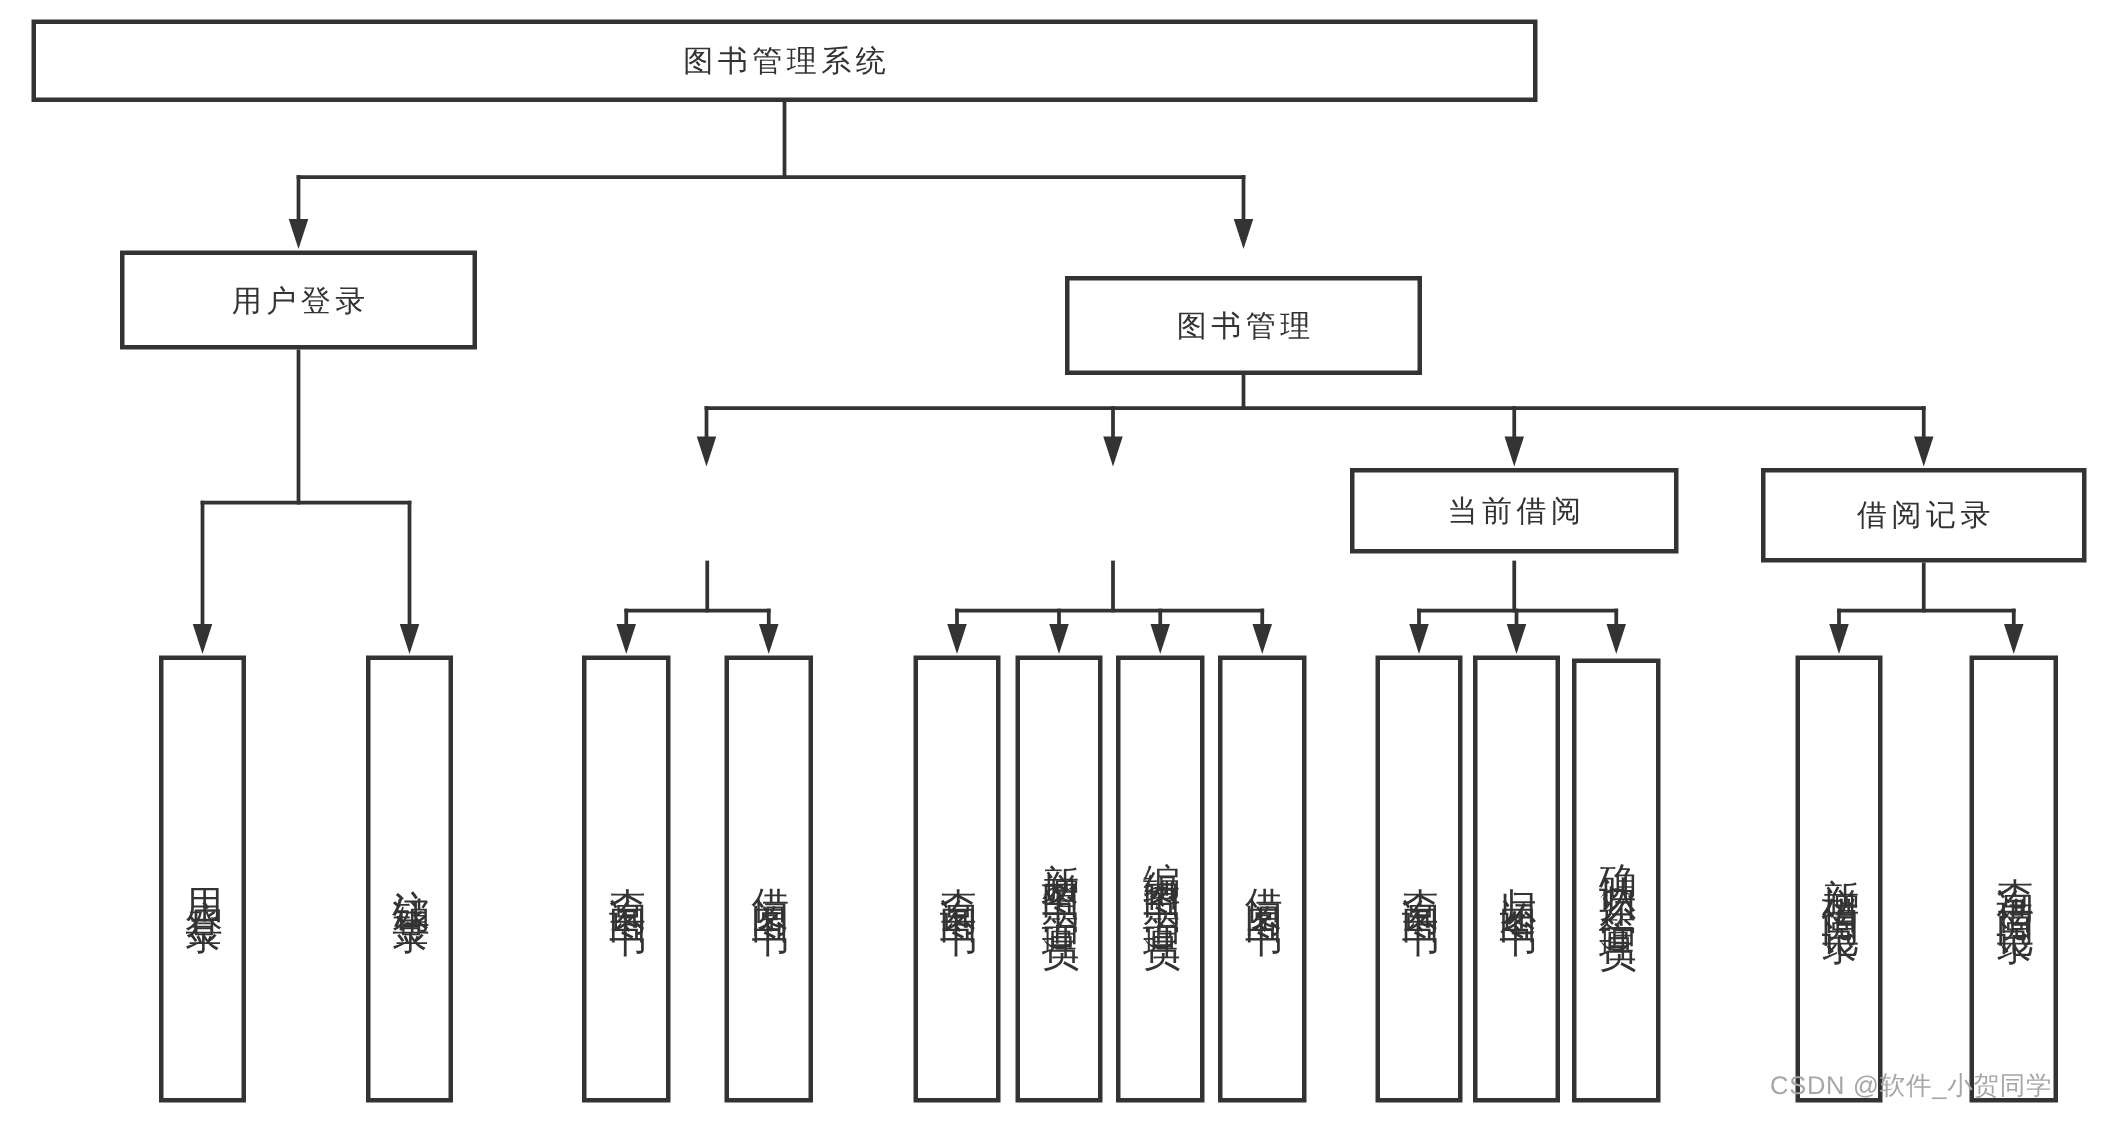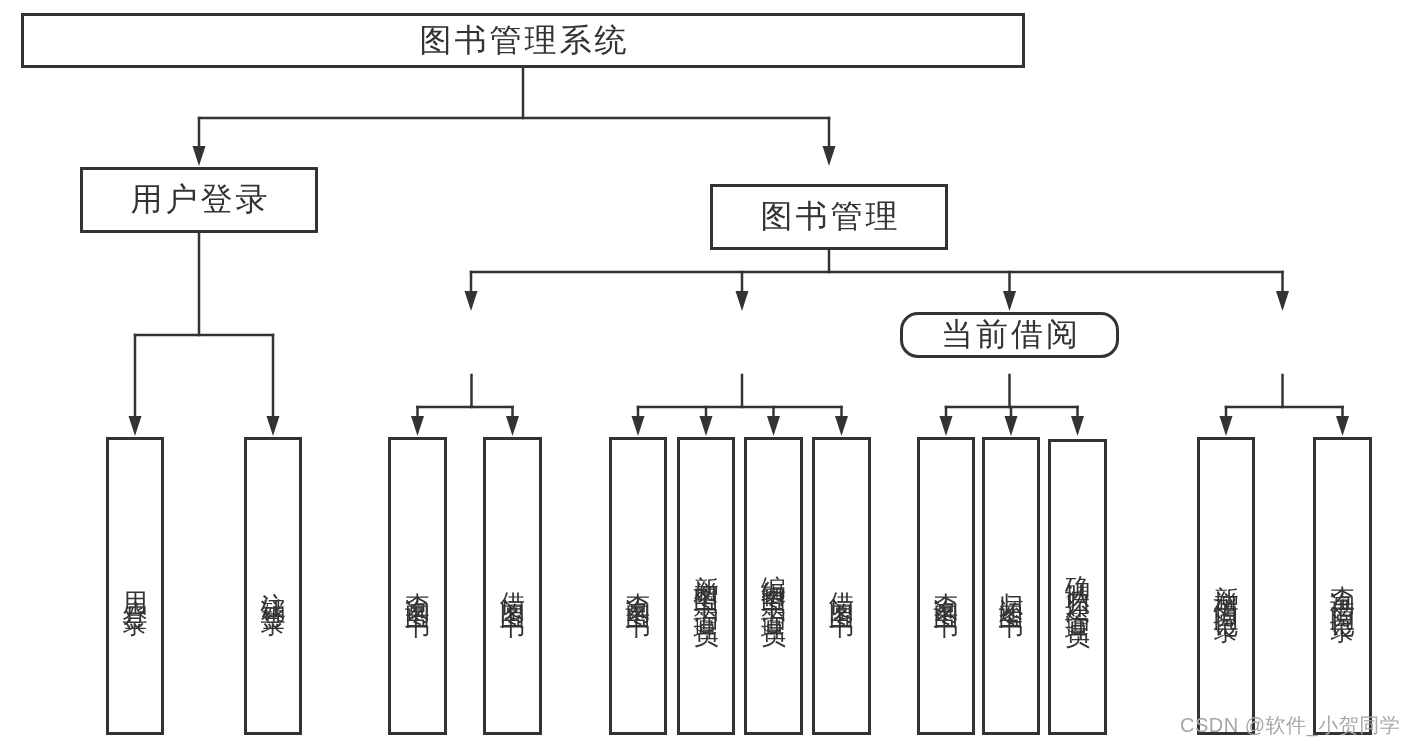--- a/index.html
+++ b/index.html
@@ -19,21 +19,21 @@
     pointer-events: none;
   }
   .hbox {
     position: absolute;
     box-sizing: border-box;
     background: #ffffff;
     border: 3px solid #333333;
     display: flex;
     align-items: center;
     justify-content: center;
-    font-size: 32px;
+    font-size: 20px;
     letter-spacing: 3px;
     text-indent: 3px;
     white-space: nowrap;
     color: #333333;
   }
   .vbox {
     position: absolute;
     box-sizing: border-box;
     background: #ffffff;
     border: 3px solid #333333;
@@ -47,21 +47,21 @@
     font-size: 25px;
     letter-spacing: 7px;
     line-height: 1;
     color: #333333;
     white-space: nowrap;
   }
   .watermark {
     position: absolute;
     left: 1180px;
     top: 712px;
-    font-size: 20px;
+    font-size: 17px;
     letter-spacing: 0.5px;
     color: #a6a6a6;
     z-index: 10;
     white-space: nowrap;
   }
 </style>
 </head>
 <body>
 
 <div class="canvas">
@@ -133,21 +133,22 @@
       <polygon points="1219.5,416 1232.5,416 1226,436"></polygon>
       <polygon points="1336,416 1349,416 1342.5,436"></polygon>
     </g>
   </svg>
 
   <div class="hbox" style="left:21px; top:13px; width:1004px; height:55px;">图书管理系统</div>
 
   <div class="hbox" style="left:80px; top:167px; width:238px; height:66px;">用户登录</div>
   <div class="hbox" style="left:710px; top:184px; width:238px; height:66px;">图书管理</div>
 
-  <div class="hbox" style="left:900px; top:312px; width:219px; height:46px;border-radius:18px;">当前借阅</div>
+  <div class="hbox" style="left:900px; top:312px; width:219px; height:57px;">当前借阅</div>
+  <div class="hbox" style="left:1174px; top:312px; width:217px; height:63px;">借阅记录</div>
 
   <div class="vbox" style="left:106px; top:437px; width:58px; height:298px;">
     <span class="vtext">用户登录</span>
   </div>
   <div class="vbox" style="left:244px; top:437px; width:58px; height:298px;">
     <span class="vtext">注销登录</span>
   </div>
 
   <div class="vbox" style="left:388px; top:437px; width:59px; height:298px;">
     <span class="vtext">查询图书</span>

